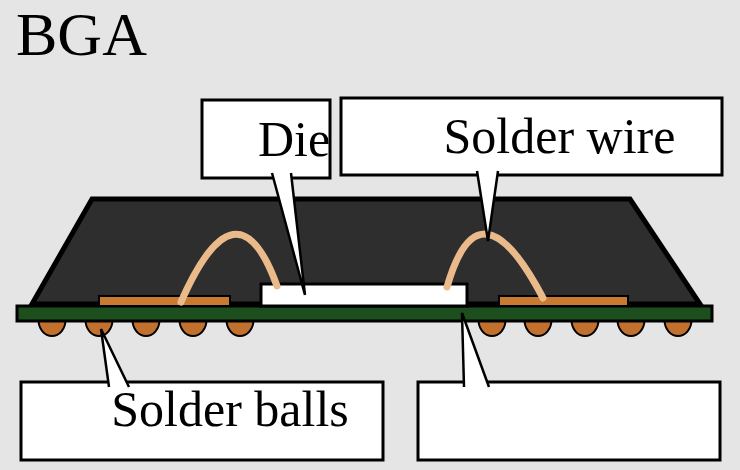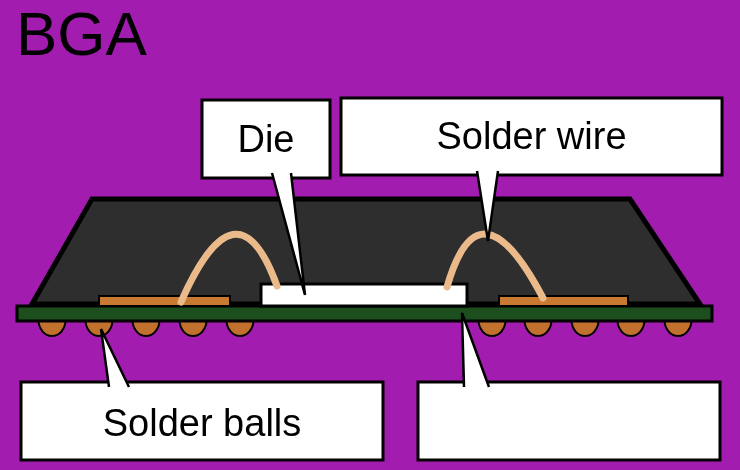--- a/index.html
+++ b/index.html
@@ -1,26 +1,26 @@
 <!DOCTYPE html>
 <html><head>
 <meta charset="utf-8">
 <style>
   html,body{margin:0;padding:0;background:#fff;}
   #stage{
-    position:relative;width:740px;height:470px;background:#a21caf;overflow:hidden;
-    font-family:Liberation Sans, sans-serif;
+    position:relative;width:740px;height:470px;background:#e5e5e5;overflow:hidden;
+    font-family:Liberation Serif, serif;
   }
   #diagram-svg{position:absolute;left:0;top:0;}
   .txt{position:absolute;color:#000;white-space:nowrap;}
   #title{left:16px;top:2px;font-size:62px;line-height:64px;}
-  .callout-text{text-align:center;font-size:38px;}
+  .callout-text{text-align:center;font-size:50px;padding-left:28px;}
   #label-die{left:202px;top:100px;width:128px;height:78px;line-height:78px;}
   #label-bonding{left:341px;top:98px;width:381px;height:77px;line-height:77px;}
-  #label-solder{left:21px;top:384px;width:362px;height:81px;line-height:78px;}
+  #label-solder{left:21px;top:370px;width:362px;height:81px;line-height:78px;}
   #label-interposer{left:418px;top:382px;width:302px;height:78px;line-height:78px;}
 </style>
 </head>
 <body>
 
 <div id="stage">
 
   <svg id="diagram-svg" width="740" height="470" viewBox="0 0 740 470">
 
     <g stroke="#000" stroke-width="2" fill="#c1702d">

